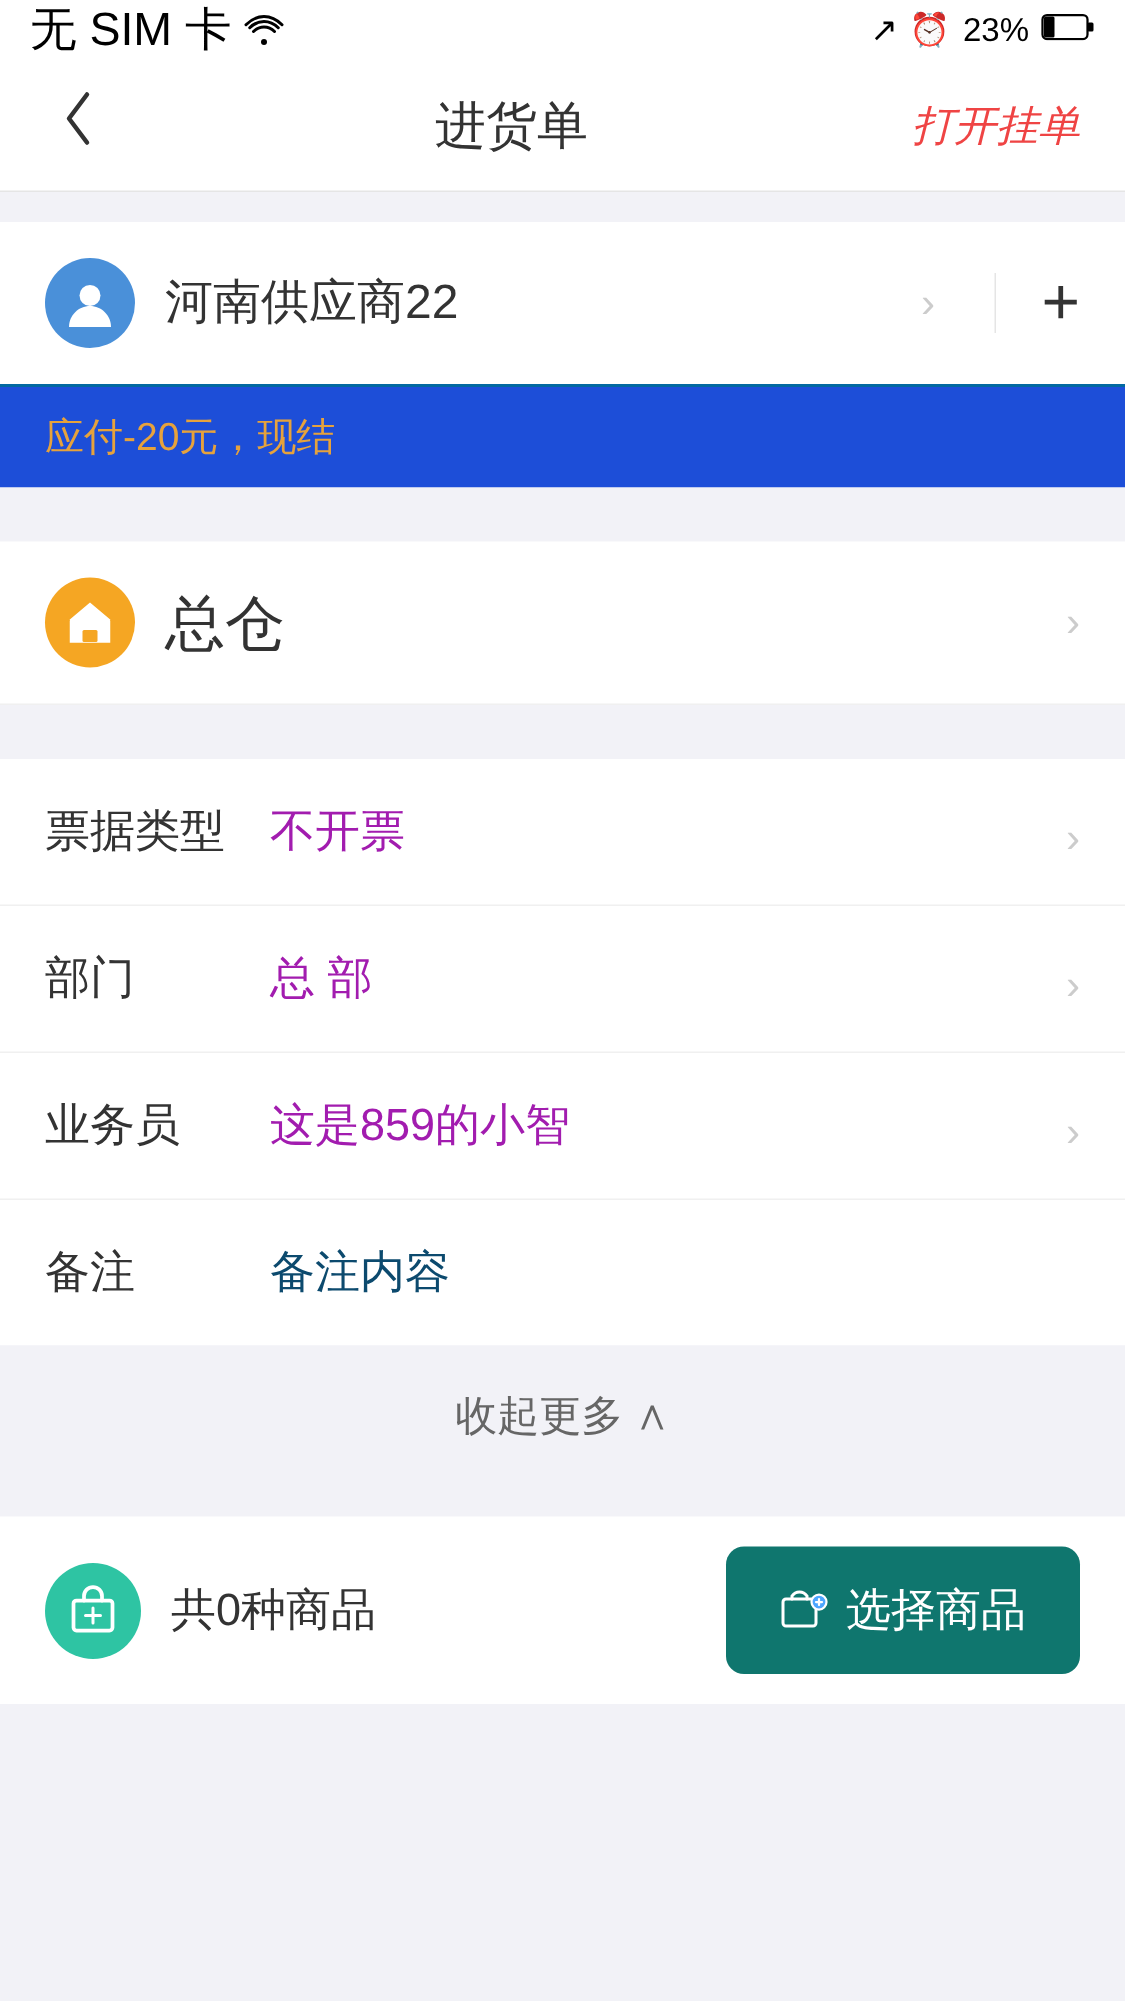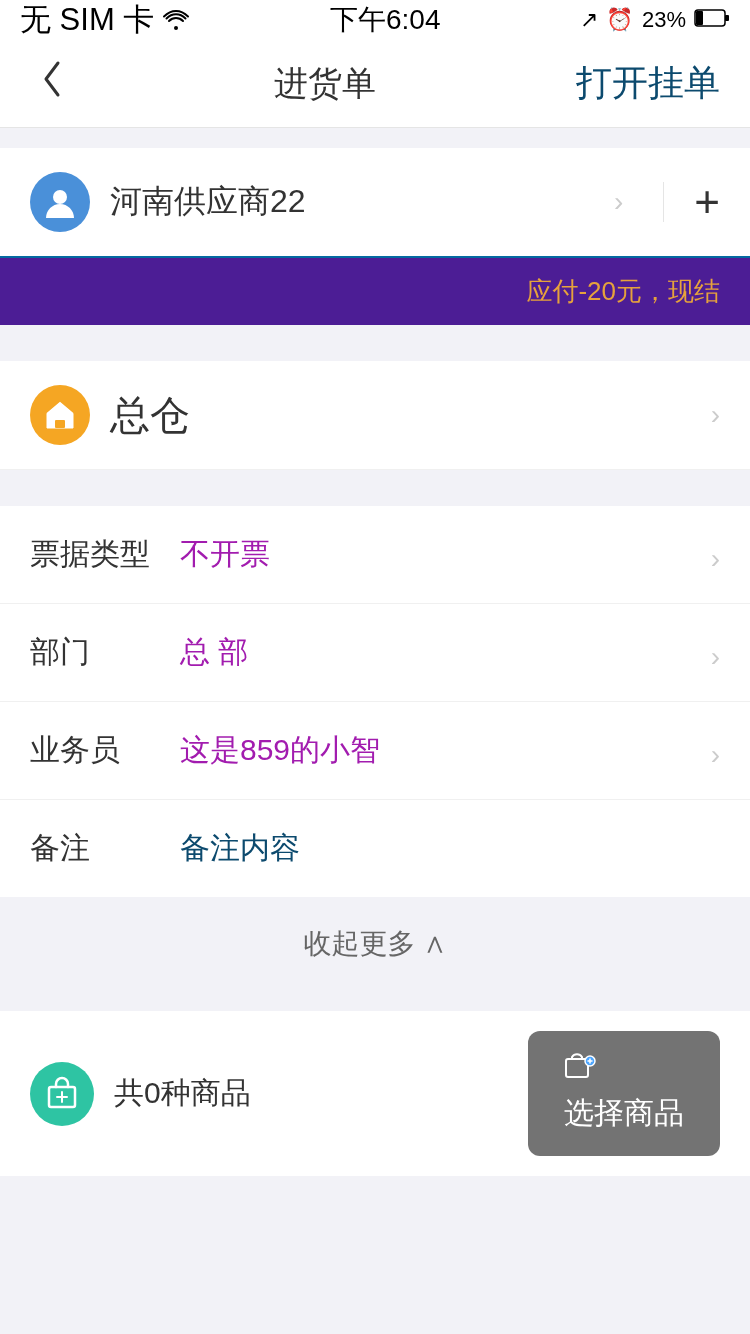--- a/index.html
+++ b/index.html
@@ -43,23 +43,24 @@
       color: #333;
       cursor: pointer;
       padding: 10px;
     }
     .nav-title {
       font-size: 34px;
       font-weight: 400;
       color: #333;
     }
     .nav-right {
-      font-size: 36px;
-      color: #0c4a6e;
-      cursor: pointer;
+      font-size: 28px;
+      color: #ef4444;
+      cursor: pointer;
+      font-style: italic;
     }
 
     
     .section-gap {
       height: 20px;
       background: #f2f2f7;
     }
 
     
     .card {
@@ -110,25 +111,24 @@
     }
     .supplier-divider {
       width: 1px;
       height: 40px;
       background: #e5e5e5;
       margin: 0 20px;
     }
 
     
     .notice-bar {
-      background: #4c1d95;
+      background: #1d4ed8;
       padding: 16px 30px;
       font-size: 26px;
       color: #e6a23c;
-      text-align: right;
     }
 
     
     .warehouse-row {
       display: flex;
       align-items: center;
       padding: 24px 30px;
       background: #fff;
       margin-top: 16px;
       border-bottom: 1px solid #f0f0f0;
@@ -215,31 +215,30 @@
       justify-content: center;
       margin-right: 20px;
       flex-shrink: 0;
     }
     .product-count-text {
       flex: 1;
       font-size: 30px;
       color: #333;
     }
     .select-product-btn {
-      background: #737373;
+      background: #0f766e;
       color: #fff;
       border: none;
       border-radius: 12px;
       padding: 22px 36px;
       font-size: 30px;
       display: flex;
-      align-items: flex-start;
+      align-items: center;
       gap: 12px;
       cursor: pointer;
-      flex-direction: column;
     }
 
     
     .page-bg {
       background: #f2f2f7;
       flex: 1;
       min-height: 300px;
     }
   </style>
 </head>
@@ -250,21 +249,20 @@
     <span>无 SIM 卡</span>
     <span>
       <svg width="28" height="20" viewBox="0 0 28 20" fill="none">
         <path d="M14 16a2 2 0 1 1 0 4 2 2 0 0 1 0-4z" fill="#000"></path>
         <path d="M7 11c1.9-1.9 4.4-3 7-3s5.1 1.1 7 3" stroke="#000" stroke-width="2" fill="none" stroke-linecap="round"></path>
         <path d="M2 6.5C5.6 2.9 10.5 1 14 1s8.4 1.9 12 5.5" stroke="#000" stroke-width="2" fill="none" stroke-linecap="round"></path>
         <path d="M4.5 8.5C7.2 5.8 10.5 4.3 14 4.3s6.8 1.5 9.5 4.2" stroke="#000" stroke-width="2" fill="none" stroke-linecap="round"></path>
       </svg>
     </span>
   </div>
-  <div class="status-center">下午6:04</div>
   <div class="status-right">
     <span>↗</span>
     <span>⏰</span>
     <span>23%</span>
     <span>
       <svg width="36" height="18" viewBox="0 0 36 18">
         <rect x="1" y="1" width="30" height="16" rx="3" ry="3" stroke="#000" stroke-width="1.5" fill="none"></rect>
         <rect x="2" y="2" width="7" height="14" rx="1" fill="#000"></rect>
         <rect x="31" y="6" width="4" height="6" rx="1" fill="#000"></rect>
       </svg>

